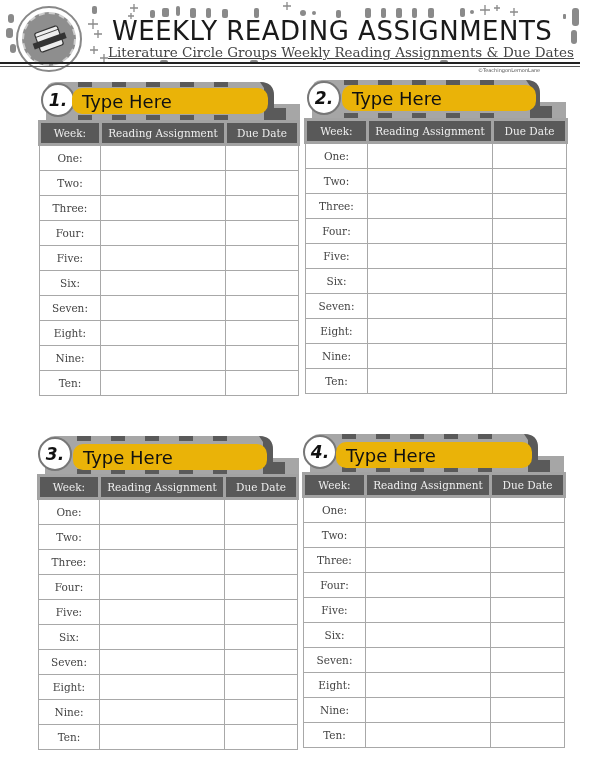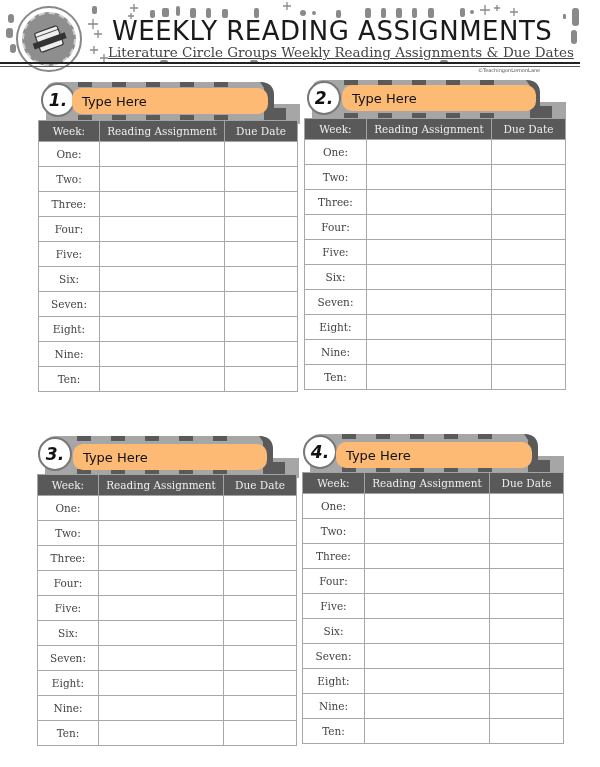--- a/index.html
+++ b/index.html
@@ -9,23 +9,23 @@
   .title{position:absolute;left:112px;top:17px;font-family:"DejaVu Sans",sans-serif;font-size:26px;letter-spacing:0.5px;color:#1a1a1a;white-space:nowrap;line-height:28px;}
   .subtitle{position:absolute;left:108px;top:44px;font-family:"DejaVu Serif",serif;font-size:13.5px;color:#444;white-space:nowrap;text-decoration:underline;}
   .rule1{position:absolute;left:0;top:62px;width:580px;height:2px;background:#222;}
   .rule2{position:absolute;left:0;top:66px;width:580px;height:1px;background:#555;}
   .copyright{position:absolute;left:478px;top:67px;font-family:"DejaVu Sans",sans-serif;font-size:5px;color:#555;}
   .logo{position:absolute;left:16px;top:6px;width:66px;height:66px;border-radius:50%;background:#fff;border:2px solid #888;box-sizing:border-box;}
   .logo-inner{position:absolute;left:4px;top:4px;width:54px;height:54px;border-radius:50%;background:#8e8e8e;border:2px dashed #ccc;box-sizing:border-box;}
   .group{position:absolute;}
   .tab{position:absolute;left:0;top:0;}
   .num-circle{position:absolute;width:34px;height:34px;border-radius:50%;background:#fff;border:2px solid #777;box-sizing:border-box;display:flex;align-items:center;justify-content:center;font-family:"DejaVu Sans",sans-serif;font-style:italic;font-weight:bold;font-size:17px;color:#111;}
-  .name-box{position:absolute;background:#fdba74;border-radius:10px;height:26px;display:flex;align-items:center;padding-left:10px;box-sizing:border-box;font-family:"DejaVu Sans",sans-serif;font-size:13px;color:#111;}
+  .name-box{position:absolute;background:#eab308;border-radius:10px;height:26px;display:flex;align-items:center;padding-left:10px;box-sizing:border-box;font-family:"DejaVu Sans",sans-serif;font-size:18px;color:#111;}
   table.grid{position:absolute;border-collapse:collapse;table-layout:fixed;}
-  table.grid th{background:#595959;color:#eee;font-family:"DejaVu Serif",serif;font-weight:normal;font-size:10.5px;height:20px;padding:0;border:1px solid #a3a3a3;}
+  table.grid th{background:#595959;color:#eee;font-family:"DejaVu Serif",serif;font-weight:normal;font-size:10.5px;height:20px;padding:0;border:3px solid #a3a3a3;}
   table.grid td{border:1px solid #a8a8a8;height:24px;padding:0;font-size:10.5px;color:#444;text-align:center;}
   table.grid td.cell{background:#fff;}
 </style>
 </head>
 <body>
 
 <div class="header">
   <svg class="confetti" viewBox="0 0 600 66" width="600" height="66">
     <g fill="#8a8a8a">
       <rect x="8" y="14" width="6" height="9" rx="3"></rect>

